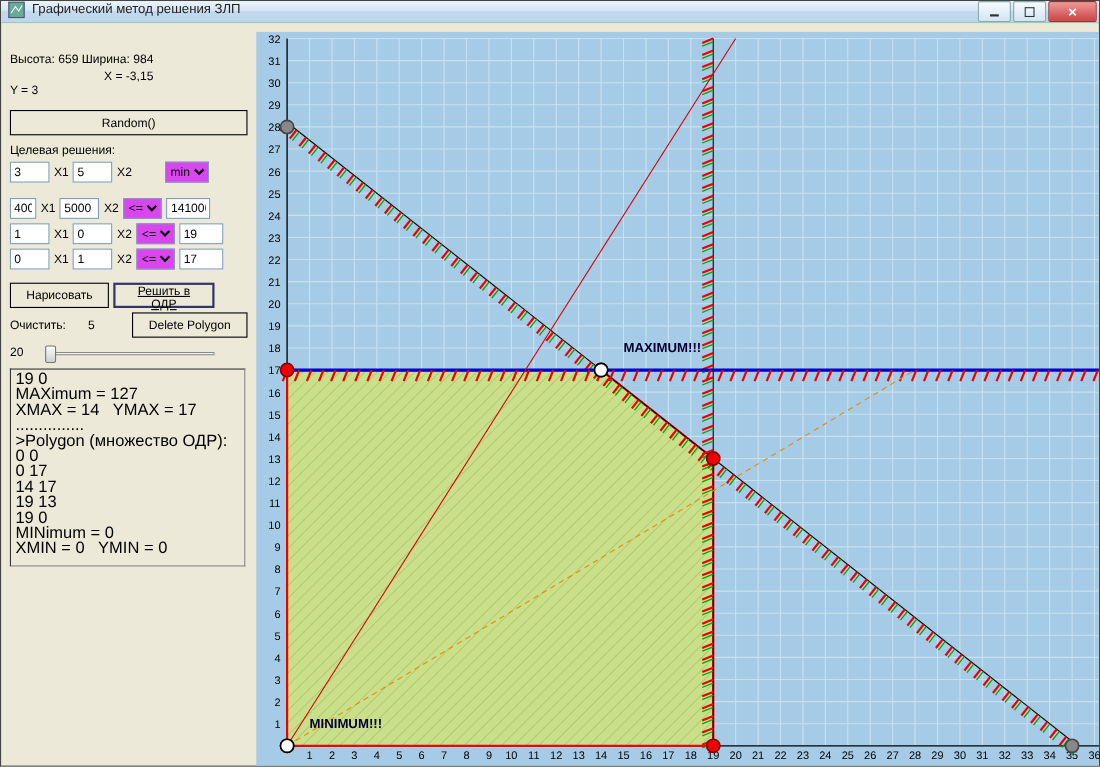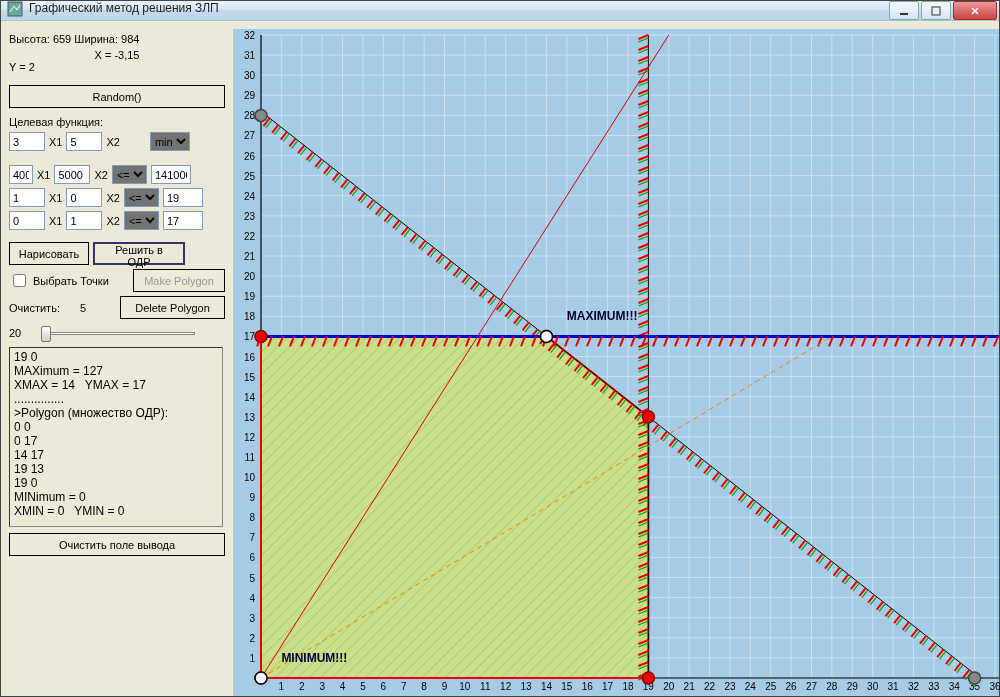--- a/index.html
+++ b/index.html
@@ -5,33 +5,33 @@
   * { box-sizing: border-box; }
   body { margin: 0; font-family: Tahoma, sans-serif; font-size: 11px; background: #888; }
   .window { width: 1000px; height: 697px; background: #ece9d8; border: 1px solid #444; position: relative; }
   .titlebar { height: 20px; background: linear-gradient(to bottom, #ebf4fc 0%, #d6e5f5 45%, #c3d9ee 46%, #bdd6ed 100%); display: flex; align-items: flex-start; padding: 0 2px 0 6px; border-bottom: 1px solid #9cb; }
   .titlebar .icon { width: 16px; height: 16px; margin-right: 6px; }
   .titlebar .title { flex: 1; color: #222; font-size: 12px; }
   .titlebar .winbtns { display: flex; gap: 2px; }
   .winbtn { width: 30px; height: 19px; border: 1px solid #8aa; border-radius: 2px; background: linear-gradient(to bottom,#f6fbff,#d3e5f5); display: flex; align-items: center; justify-content: center; font-size: 10px; cursor: pointer; }
   .winbtn.close { background: linear-gradient(to bottom,#e99,#c44); border-color: #933; color: #fff; width: 44px; }
   .client { position: absolute; top: 28px; left: 0; right: 0; bottom: 0; }
-  .panel { position: absolute; top: 0; left: 0; width: 232px; bottom: 0; padding: 4px 8px; }
+  .panel { position: absolute; top: 15px; left: 0; width: 232px; bottom: 0; padding: 4px 8px; }
   .panel .row { display: flex; align-items: center; gap: 4px; margin-bottom: 4px; }
   .panel label { color: #000; }
   .panel input[type=text] { border: 1px solid #7f9db9; height: 19px; padding: 1px 3px; font-size: 11px; }
-  .panel select { border: 1px solid #7f9db9; height: 19px; font-size: 11px; background: #737373; cursor: pointer; }
+  .panel select { border: 1px solid #7f9db9; height: 19px; font-size: 11px; background: #d946ef; cursor: pointer; }
   .panel button { border: 1px solid #000000; background: #ece9d8; height: 23px; font-size: 11px; padding: 0 8px; cursor: pointer; }
   .panel button.wide { width: 100%; }
   .panel button:disabled { color: #999; }
   .panel .check { display: flex; align-items: center; gap: 4px; }
   .slider { width: 160px; height: 20px; position: relative; background: #ece9d8; }
   .slider .track { position: absolute; left: 4px; right: 4px; top: 9px; height: 3px; background: #fff; border: 1px solid #888; }
   .slider .thumb { position: absolute; left: 2px; top: 3px; width: 10px; height: 16px; background: linear-gradient(to bottom,#fefefe,#cfcfcf); border: 1px solid #777; border-radius: 2px; }
-  .output { width: 214px; height: 180px; border: 1px inset #888; background: #ece9d8; padding: 2px 4px; overflow-y: scroll; font-size: 12px; line-height: 14px; white-space: pre; }
+  .output { width: 214px; height: 180px; border: 1px inset #888; background: #ece9d8; padding: 2px 4px; overflow-y: scroll; font-size: 15px; line-height: 14px; white-space: pre; }
   .graph { position: absolute; top: 0; left: 232px; right: 0; bottom: 0; background: #a5cbe6; }
   .graph svg { position: absolute; top: 0; left: 0; }
 </style>
 </head>
 <body>
 
 <div class="window">
   <div class="titlebar">
     <span class="icon">
       <svg width="16" height="16">
@@ -56,27 +56,27 @@
             <path d="M2 2 L8 8 M8 2 L2 8" stroke="#fff" stroke-width="1.5"></path>
           </svg>
         </div>
     </div>
   </div>
 
   <div class="client">
     <div class="panel">
       <div>Высота: 659  Ширина: 984</div>
       <div style="margin-top:4px;text-align:center;">X = -3,15</div>
-      <div>Y = 2</div>
+      <div>Y = 3</div>
 
       <div style="height:12px;"></div>
       <button class="wide">Random()</button>
       <div style="height:8px;"></div>
 
-      <label>Целевая функция:</label>
+      <label>Целевая решения:</label>
       <div class="row" style="margin-top:4px;">
         <input type="text" style="width: 36px;" value="3">
         <label>X1</label>
         <input type="text" style="width: 36px;" value="5">
         <label>X2</label>
         <span style="width:22px;"></span>
         <select><option>min</option></select>
       </div>
 
       <div style="height:10px;"></div>
@@ -100,30 +100,22 @@
         <input type="text" style="width: 36px;" value="0">
         <label>X1</label>
         <input type="text" style="width: 36px;" value="1">
         <label>X2</label>
         <select><option>&lt;=</option></select>
         <input type="text" style="width: 40px;" value="17">
       </div>
 
       <div style="height:8px;"></div>
       <div class="row">
-        <button style="width:80px;">Нарисовать</button>
-        <button style="width:92px;border:2px solid #336;">Решить в ОДР</button>
-      </div>
-      <div class="row">
-        <div class="check">
-          <input type="checkbox" style="">
-          <label>Выбрать Точки</label>
-        </div>
-        <span style="flex:1;"></span>
-        <button style="width:92px;" disabled="">Make Polygon</button>
+        <button style="width:90px;">Нарисовать</button>
+        <button style="width:92px;border:2px solid #336;text-decoration:underline;">Решить в ОДР</button>
       </div>
       <div class="row">
         <label>Очистить:</label>
         <span style="width:12px;"></span>
         <label>5</label>
         <span style="flex:1;"></span>
         <button style="width:105px;">Delete Polygon</button>
       </div>
 
       <div class="row">
@@ -142,21 +134,20 @@
 &gt;Polygon (множество ОДР):
 0 0
 0 17
 14 17
 19 13
 19 0
 MINimum = 0
 XMIN = 0   YMIN = 0</div>
 
       <div style="height:6px;"></div>
-      <button class="wide">Очистить поле вывода</button>
     </div>
 
     <div class="graph">
       <svg id="chart-svg" width="768" height="669">
           <line x1="48.388888888888886" y1="6" x2="48.388888888888886" y2="649" stroke="#c9e0f0" stroke-width="1"></line>
           <text x="48.388888888888886" y="661" text-anchor="middle" font-size="10" fill="#000">1</text>
           <line x1="68.77777777777777" y1="6" x2="68.77777777777777" y2="649" stroke="#c9e0f0" stroke-width="1"></line>
           <text x="68.77777777777777" y="661" text-anchor="middle" font-size="10" fill="#000">2</text>
           <line x1="89.16666666666667" y1="6" x2="89.16666666666667" y2="649" stroke="#c9e0f0" stroke-width="1"></line>
           <text x="89.16666666666667" y="661" text-anchor="middle" font-size="10" fill="#000">3</text>

